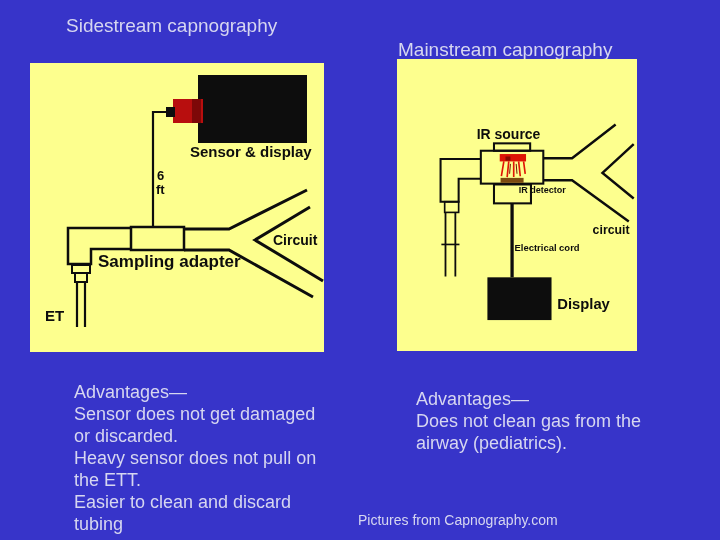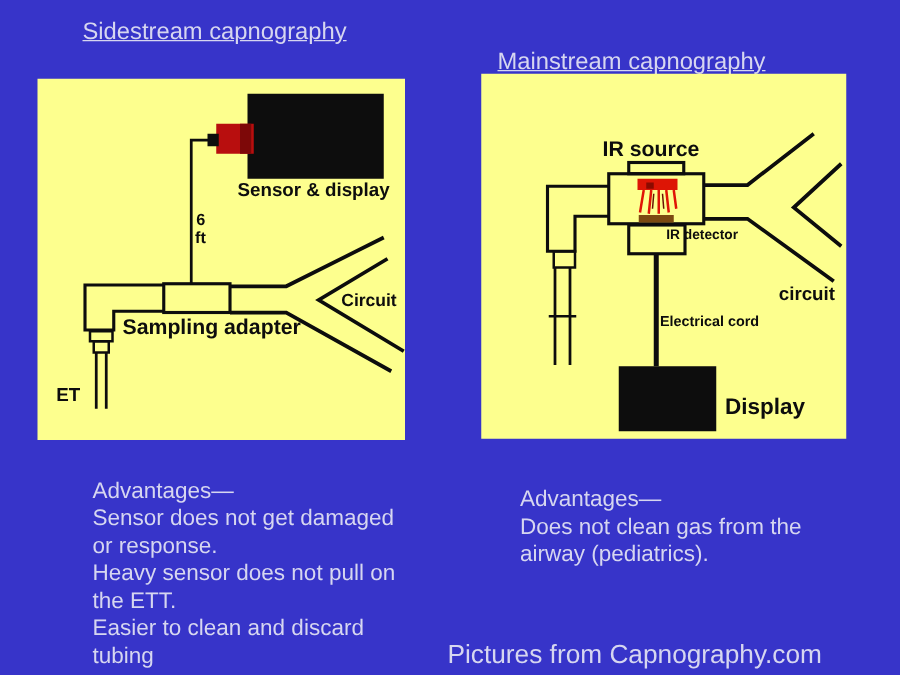--- a/index.html
+++ b/index.html
@@ -8,31 +8,30 @@
     position: relative;
     background: #3734c9;
     font-family: "Liberation Sans", sans-serif;
   }
   .title {
     position: absolute;
     color: #d6d6f0;
     font-size: 19px;
     font-weight: 400;
     white-space: nowrap;
-    text-decoration: underline;
   }
   #title-left  { left: 66px;  top: 15px; }
   #title-right { left: 398px; top: 15px; margin-top: 24px; }
 
   .panel {
     position: absolute;
     background: #fdff8e;
   }
   #panel-left  { left: 30px;  top: 63px; width: 294px; height: 289px; }
-  #panel-right { left: 385px; top: 59px; width: 292px; height: 292px; }
+  #panel-right { left: 397px; top: 59px; width: 240px; height: 292px; }
   .panel svg { display: block; width: 100%; height: 100%; }
 
   svg text {
     font-family: "Liberation Sans", sans-serif;
     font-weight: bold;
     fill: #0d0d0d;
   }
 
   .adv-block {
     position: absolute;
@@ -41,21 +40,21 @@
   }
   #adv-left  { left: 63px;  top: 381px; width: 305px; }
   #adv-right { left: 405px; top: 388px; width: 285px; }
   .adv-line { min-height: 22px; line-height: 22px; white-space: nowrap; margin-left: 11px; }
 
   .caption {
     position: absolute;
     left: 358px;
     top: 512px;
     color: #d6d6f0;
-    font-size: 21px;
+    font-size: 14px;
     white-space: nowrap;
   }
 </style>
 </head>
 <body>
 
 <div class="title" id="title-left">Sidestream capnography</div>
 <div class="title" id="title-right">Mainstream capnography</div>
 
 <div class="panel" id="panel-left">
@@ -119,21 +118,21 @@
     <path d="M178 89 L213 89 L266 48" fill="none" stroke="#0d0d0d" stroke-width="3"></path>
     <path d="M178 116 L213 116 L282 166" fill="none" stroke="#0d0d0d" stroke-width="3"></path>
     <path d="M288 72 L250 107 L288 138" fill="none" stroke="#0d0d0d" stroke-width="3"></path>
     <text x="238" y="181" font-size="15">circuit</text>
   </svg>
 </div>
 
 <div class="adv-block" id="adv-left">
   <div class="adv-line">Advantages—</div>
   <div class="adv-line">Sensor does not get damaged</div>
-  <div class="adv-line">or response.</div>
+  <div class="adv-line">or discarded.</div>
   <div class="adv-line">Heavy sensor does not pull on</div>
   <div class="adv-line">the ETT.</div>
   <div class="adv-line">Easier to clean and discard</div>
   <div class="adv-line">tubing</div>
 </div>
 
 <div class="adv-block" id="adv-right">
   <div class="adv-line">Advantages—</div>
   <div class="adv-line">Does not clean gas from the</div>
   <div class="adv-line">airway (pediatrics).</div>

